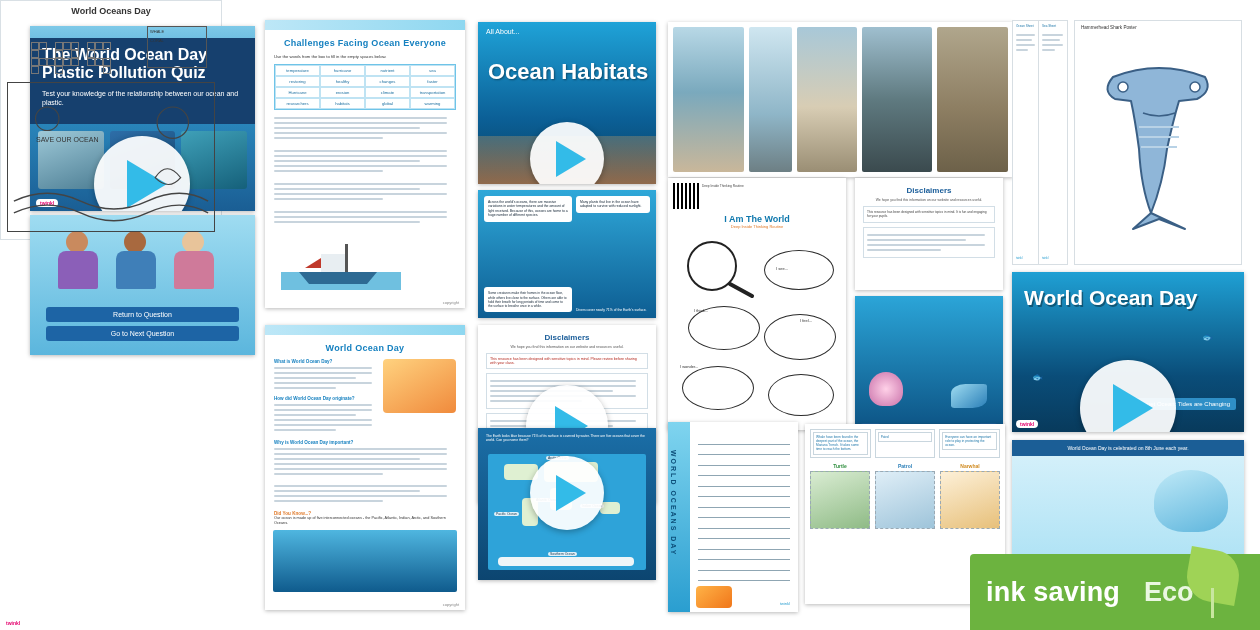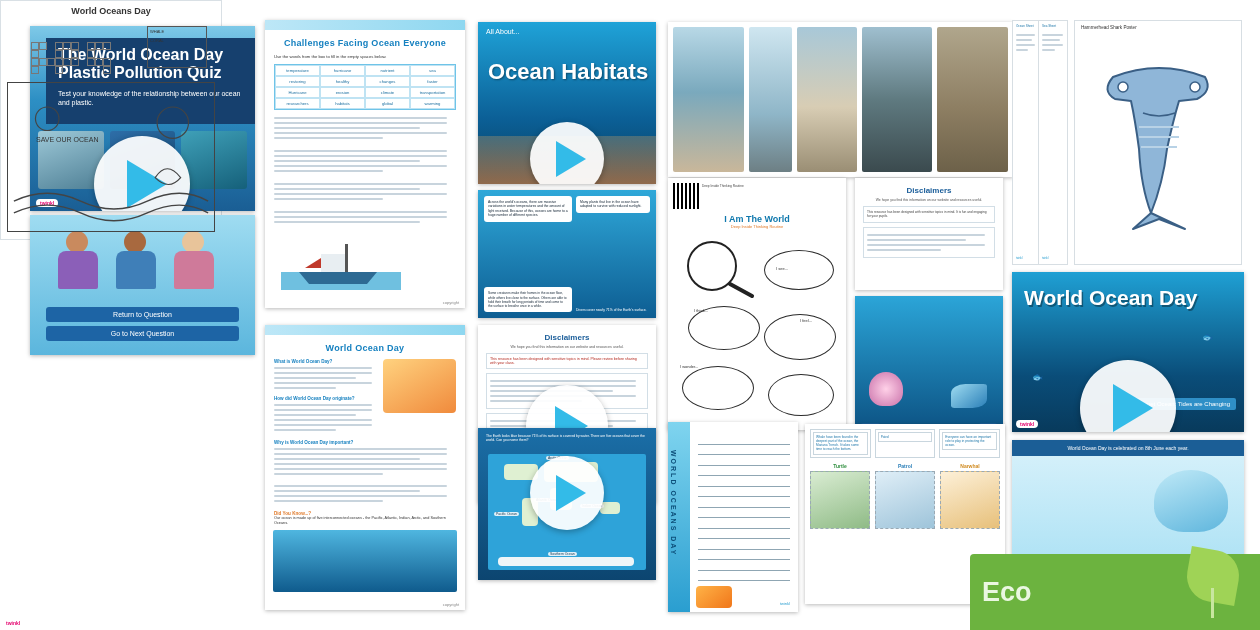--- a/index.html
+++ b/index.html
@@ -50,21 +50,21 @@
   .tinyline.m { width: 80%; }
   .tinyline.l { width: 95%; }
 
   
   #c-quiz-title { left:30px; top:26px; width:225px; height:185px; }
   .quiz-bg {
     position:absolute; inset:0;
     background: linear-gradient(180deg,#7ec9e8 0%, #2d8fc4 40%, #1a5e94 100%);
   }
   .quiz-band {
-    position:absolute; left:16px; right:0; top:12px; height:86px;
+    position:absolute; left:0; right:0; top:12px; height:86px;
     background:#16406e; color:#fff;
     padding:8px 12px;
   }
   .quiz-band h1 { margin:0; font-size:16px; line-height:1.15; font-weight:bold; }
   .quiz-sub { font-size:7px; margin-top:6px; line-height:1.3; }
   .quiz-photos { position:absolute; left:8px; right:8px; top:105px; height:58px; display:flex; gap:6px; }
   .quiz-photos div { flex:1; border-radius:3px; }
   .qp1 { background:linear-gradient(160deg,#9ec9d8,#4e7f95); }
   .qp2 { background:linear-gradient(160deg,#2e6ea8,#0d3f66); }
   .qp3 { background:linear-gradient(160deg,#3fa0b8,#15607a); }
@@ -196,21 +196,21 @@
   .crossword { position:absolute; left:30px; top:26px; display:grid; grid-template-columns:repeat(10,8px); grid-auto-rows:8px; }
   .crossword span { border:.5px solid #777; }
   .crossword span.blank { border:none; }
 
   
   #eco {
     position:absolute; right:0; bottom:0; width:290px; height:76px;
     background:#6cb33f; display:flex; align-items:center; border-radius:4px 0 0 0;
   }
   #eco .eco-text { color:#fff; font-size:27px; font-weight:bold; margin-left:16px; letter-spacing:.2px; }
-  #eco .eco-word { color:#eaf7e1; font-size:27px; font-weight:bold; margin-left:12px; }
+  #eco .eco-word { color:#eaf7e1; font-size:27px; font-weight:bold; margin-left:24px; }
   .leaf {
     position:absolute; right:16px; bottom:8px; width:62px; height:74px;
   }
   .leaf .shape {
     width:52px; height:52px; background:#9fd356;
     border-radius:0 50% 0 50%;
     position:absolute; left:5px; top:2px;
     transform: rotate(10deg);
   }
   .leaf .stem {
@@ -660,20 +660,21 @@
         <circle cx="40" cy="36" r="12" stroke="#444" fill="none" stroke-width="1.2"></circle>
         <circle cx="168" cy="40" r="16" stroke="#444" fill="none" stroke-width="1.2"></circle>
         <path d="M150 96 q12 -18 26 0 q-12 14 -26 0 Z" stroke="#444" fill="none" stroke-width="1.2"></path>
       </svg>
     </div>
     <div class="col-bottom">World Oceans Day</div>
     <div style="position:absolute;left:6px;bottom:4px;font-size:5px;color:#e4006d;font-weight:bold;">twinkl</div>
   </div>
 
   <div id="eco">
+    <span class="eco-text">ink saving</span>
     <span class="eco-word">Eco</span>
     <div class="leaf">
       <div class="shape"></div>
       <div class="stem"></div>
     </div>
   </div>
 
 </div>
 
 </body></html>

